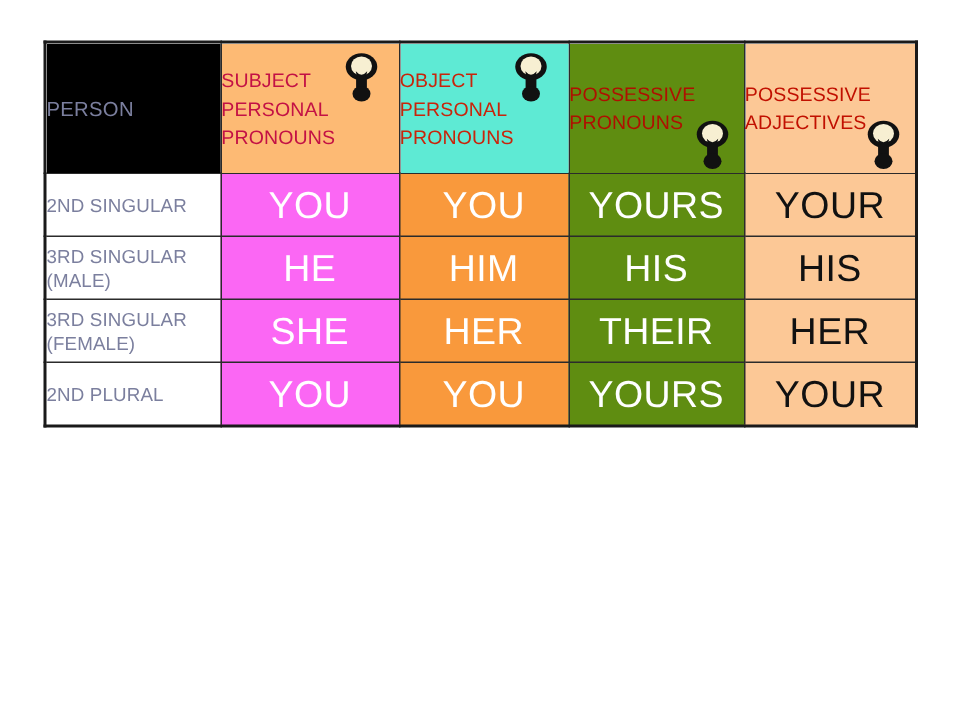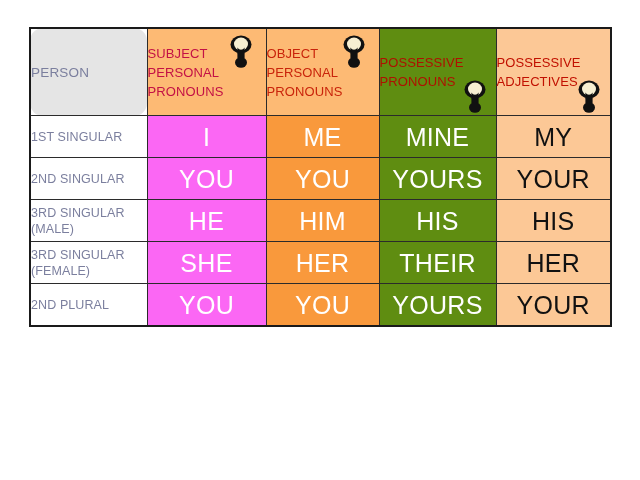--- a/index.html
+++ b/index.html
@@ -49,41 +49,40 @@
   col.c-pospron  { width: 117px; }
   col.c-posadj   { width: 115px; }
 
   
   tr.header-row td {
     height: 86px;
     position: relative;
   }
 
   .hdr-person {
-    background: #e5e5e5;
+    background: #000000;
     color: #7b7f9e;
     font-size: 13.5px;
     padding-left: 9px;
     vertical-align: top;
     padding-top: 11px;
     letter-spacing: 0.2px;
-    border-radius: 13px;
   }
 
   .hdr-colored {
     font-size: 13px;
     font-weight: bold;
     line-height: 19px;
     padding: 10px 0 0 9px;
     vertical-align: top;
     letter-spacing: 0.1px;
   }
 
   .hdr-subject  { background: #fdba74; color: #c31145; }
-  .hdr-object   { background: #fdba74; color: #c9240b; }
+  .hdr-object   { background: #5eead4; color: #c9240b; }
   .hdr-pospron  { background: #5f8d11; color: #af1000; }
   .hdr-posadj   { background: #fcc896; color: #c11000; }
 
   .hdr-text { display: block; }
 
   
   .bull-icon {
     position: absolute;
     width: 26px;
     height: 34px;
@@ -205,27 +204,20 @@
               <ellipse cx="13" cy="28.5" rx="6" ry="5.2" fill="#111111"></ellipse>
             </svg>
           </span>
         </td>
 
       </tr>
     </thead>
 
     <tbody>
 
-      <tr class="data-row">
-        <td class="cell-person">1ST SINGULAR</td>
-        <td class="cell-word col-subject">I</td>
-        <td class="cell-word col-object">ME</td>
-        <td class="cell-word col-pospron">MINE</td>
-        <td class="cell-word col-posadj">MY</td>
-      </tr>
 
       <tr class="data-row">
         <td class="cell-person">2ND SINGULAR</td>
         <td class="cell-word col-subject">YOU</td>
         <td class="cell-word col-object">YOU</td>
         <td class="cell-word col-pospron">YOURS</td>
         <td class="cell-word col-posadj">YOUR</td>
       </tr>
 
       <tr class="data-row">

